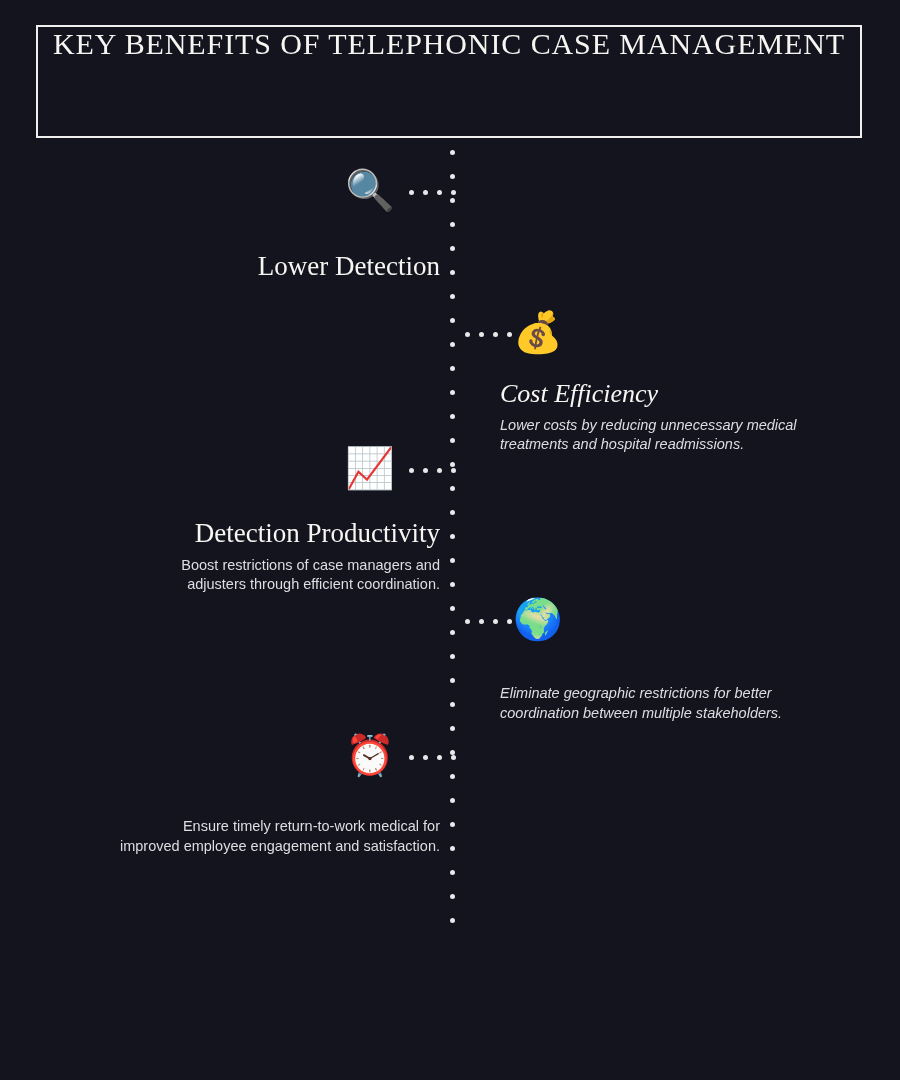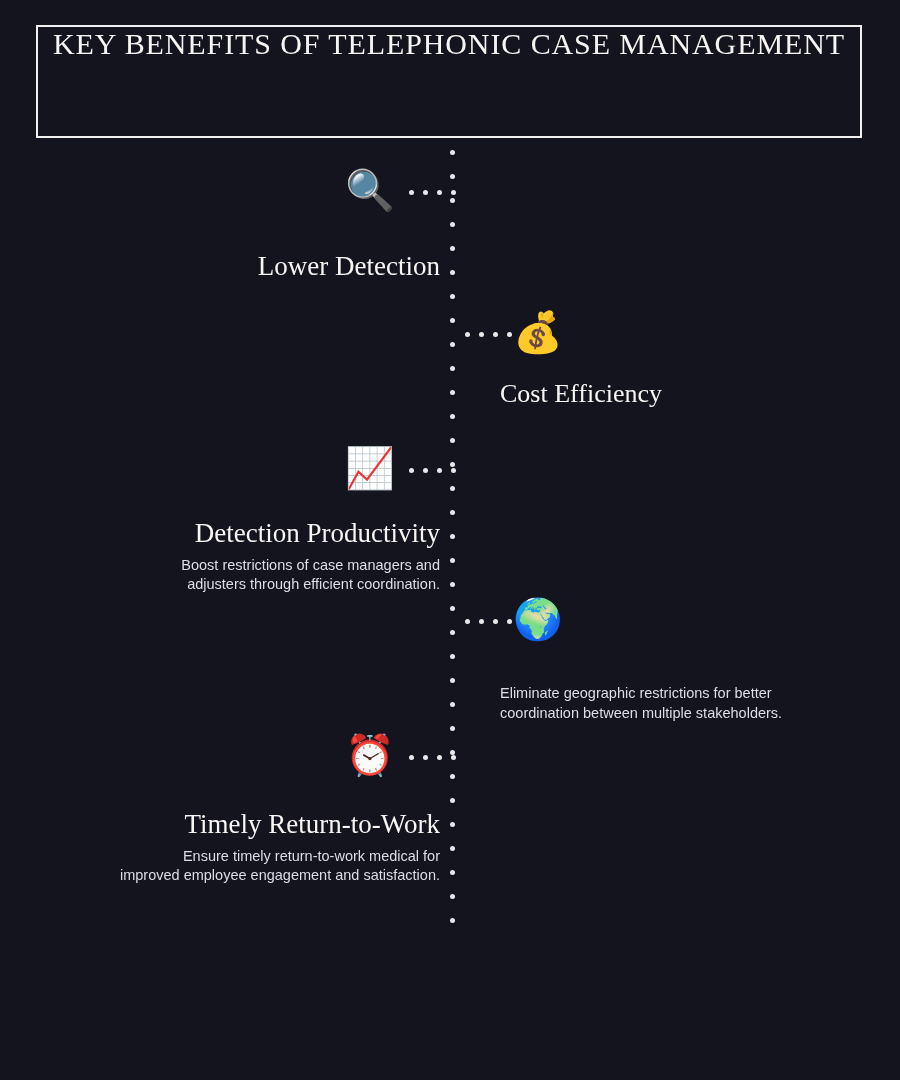--- a/index.html
+++ b/index.html
@@ -72,21 +72,21 @@
     border-radius: 50%;
     background: #e9e7ea;
   }
 
   
   .block {
     position: absolute;
     width: 400px;
   }
   .block.left  { left: 40px;  text-align: right; }
-  .block.right { left: 500px; text-align: left;  }
+  .block.right { left: 500px; text-align: left; font-style: italic;  }
 
   .block-icon {
     position: absolute;
     font-size: 40px;
     line-height: 1;
     width: 52px;
     height: 52px;
     display: flex;
     align-items: center;
     justify-content: center;
@@ -209,20 +209,22 @@
       </div>
       <div class="hconn" style="top: 190px; left: 409px; width: 44px;">
         <div class="hdot" style="left: 0px;"></div>
         <div class="hdot" style="left: 14px;"></div>
         <div class="hdot" style="left: 28px;"></div>
         <div class="hdot" style="left: 42px;"></div>
       </div>
       <div class="block-icon" style="top: 306px; left: 512px;">💰</div>
       <div class="block right" style="top: 380px;">
         <div class="block-heading">Cost Efficiency</div>
+        <div class="block-desc">Lower costs by reducing unnecessary medical
+treatments and hospital readmissions.</div>
       </div>
       <div class="hconn" style="top: 332px; left: 465px; width: 44px;">
         <div class="hdot" style="left: 0px;"></div>
         <div class="hdot" style="left: 14px;"></div>
         <div class="hdot" style="left: 28px;"></div>
         <div class="hdot" style="left: 42px;"></div>
       </div>
       <div class="block-icon" style="top: 442px; left: 344px;">📈</div>
       <div class="block left" style="top: 519px;">
         <div class="block-heading">Detection Productivity</div>
@@ -241,21 +243,20 @@
 coordination between multiple stakeholders.</div>
       </div>
       <div class="hconn" style="top: 619px; left: 465px; width: 44px;">
         <div class="hdot" style="left: 0px;"></div>
         <div class="hdot" style="left: 14px;"></div>
         <div class="hdot" style="left: 28px;"></div>
         <div class="hdot" style="left: 42px;"></div>
       </div>
       <div class="block-icon" style="top: 729px; left: 344px;">⏰</div>
       <div class="block left" style="top: 810px;">
-        <div class="block-heading">Timely Return-to-Work</div>
         <div class="block-desc">Ensure timely return-to-work medical for
 improved employee engagement and satisfaction.</div>
       </div>
       <div class="hconn" style="top: 755px; left: 409px; width: 44px;">
         <div class="hdot" style="left: 0px;"></div>
         <div class="hdot" style="left: 14px;"></div>
         <div class="hdot" style="left: 28px;"></div>
         <div class="hdot" style="left: 42px;"></div>
       </div>
     </div>

